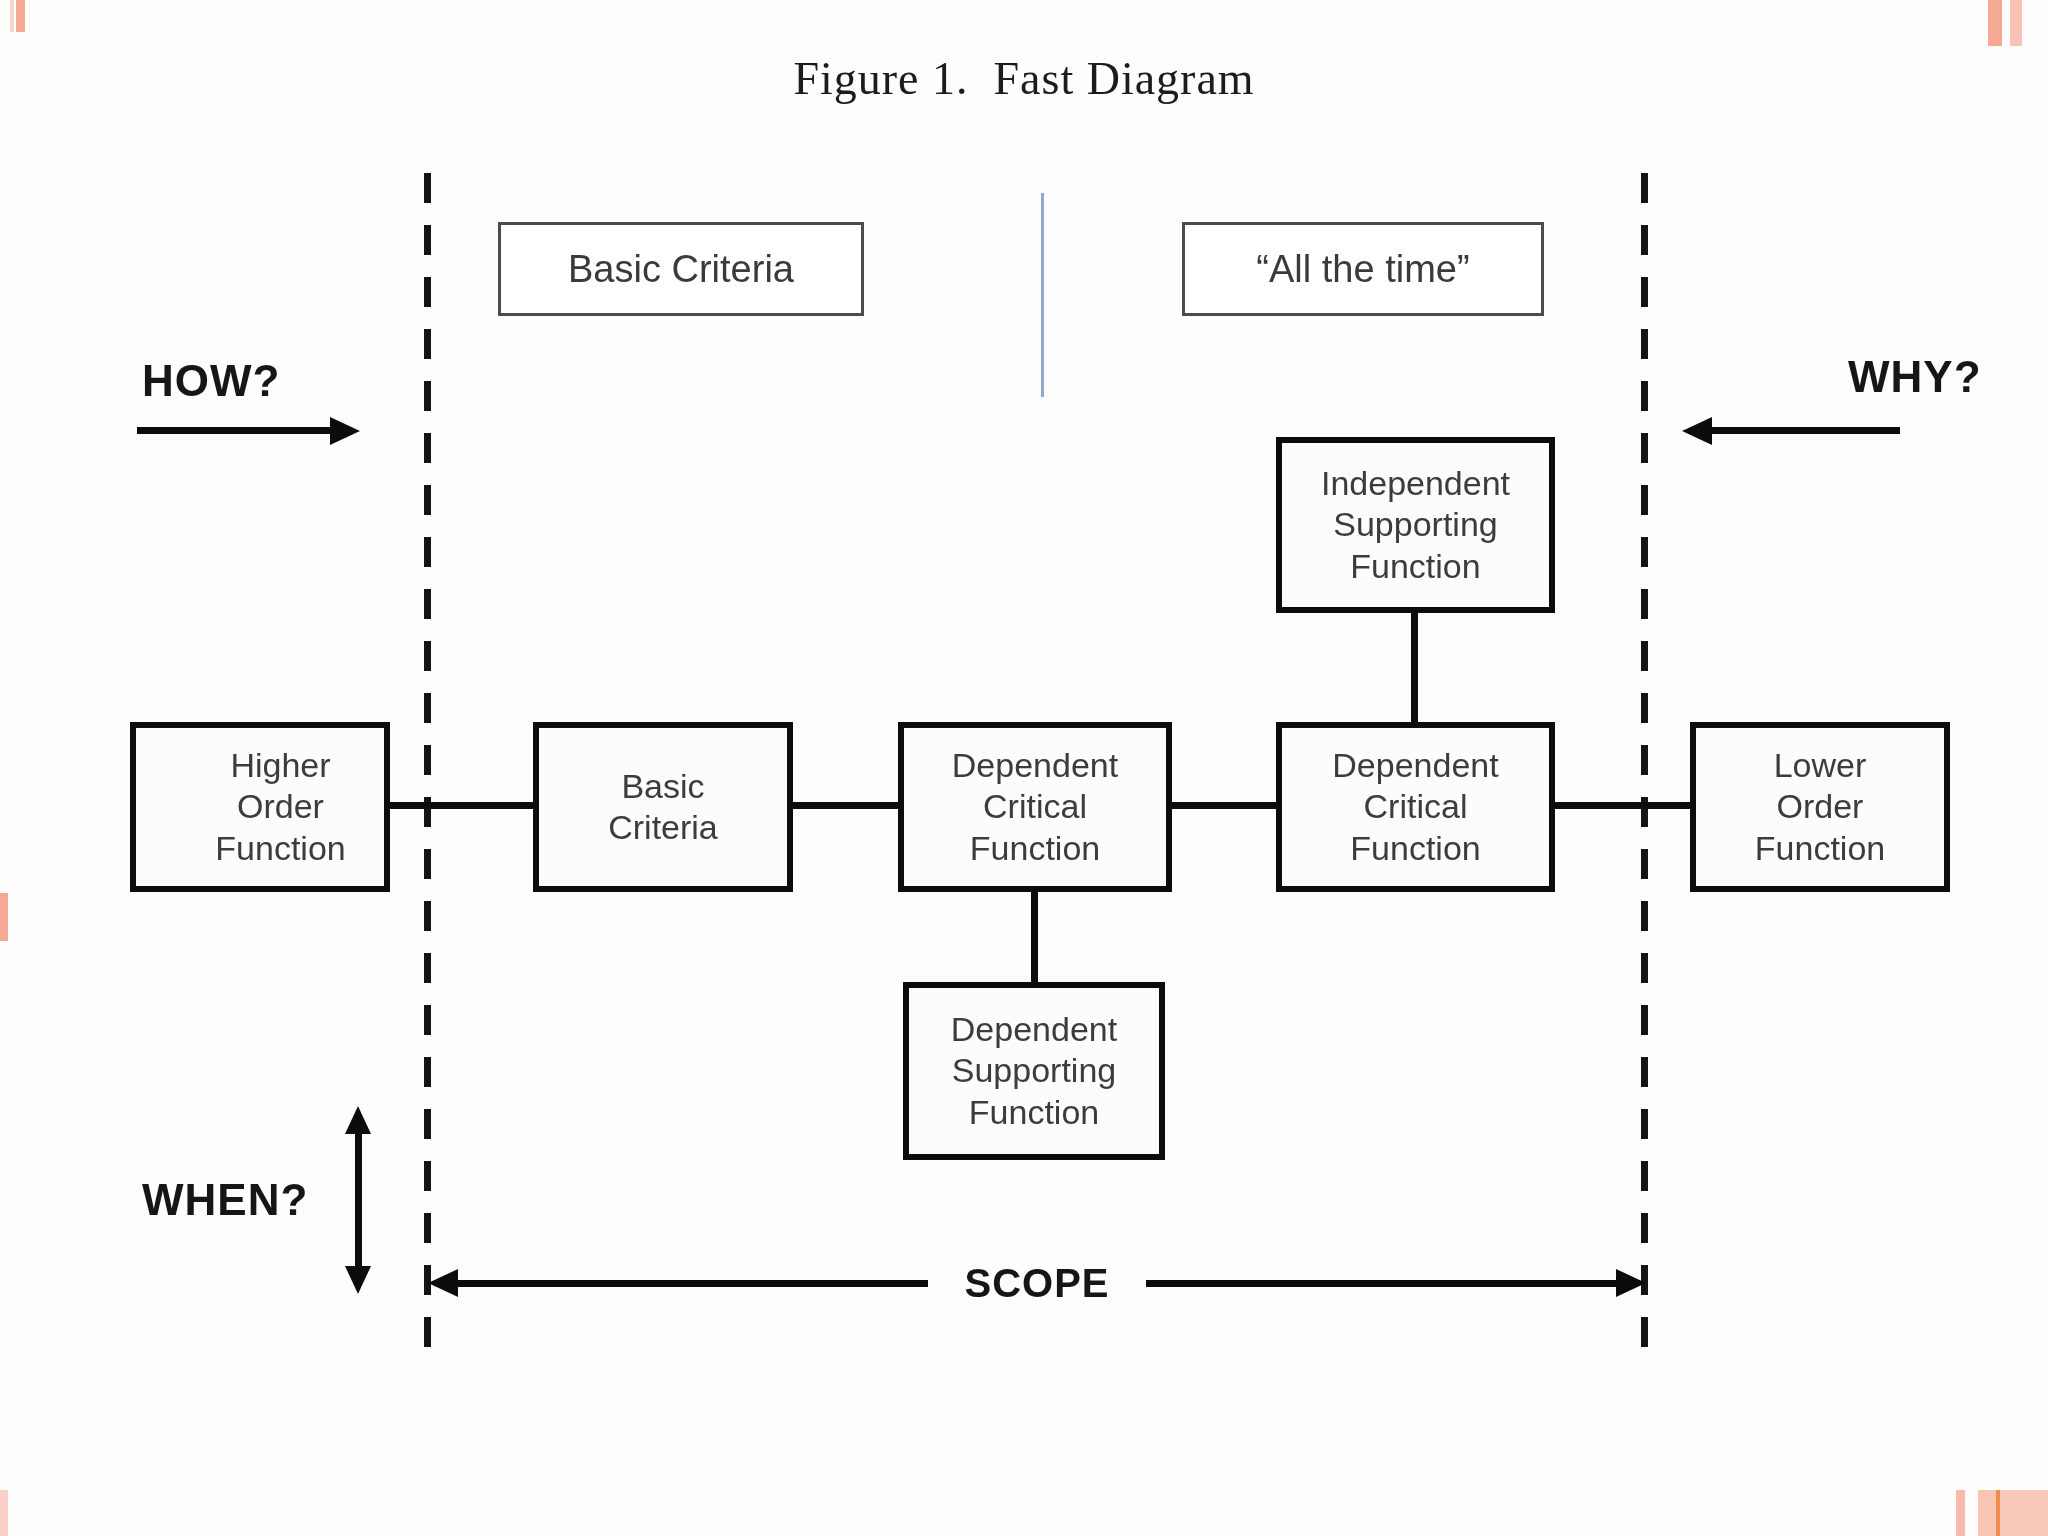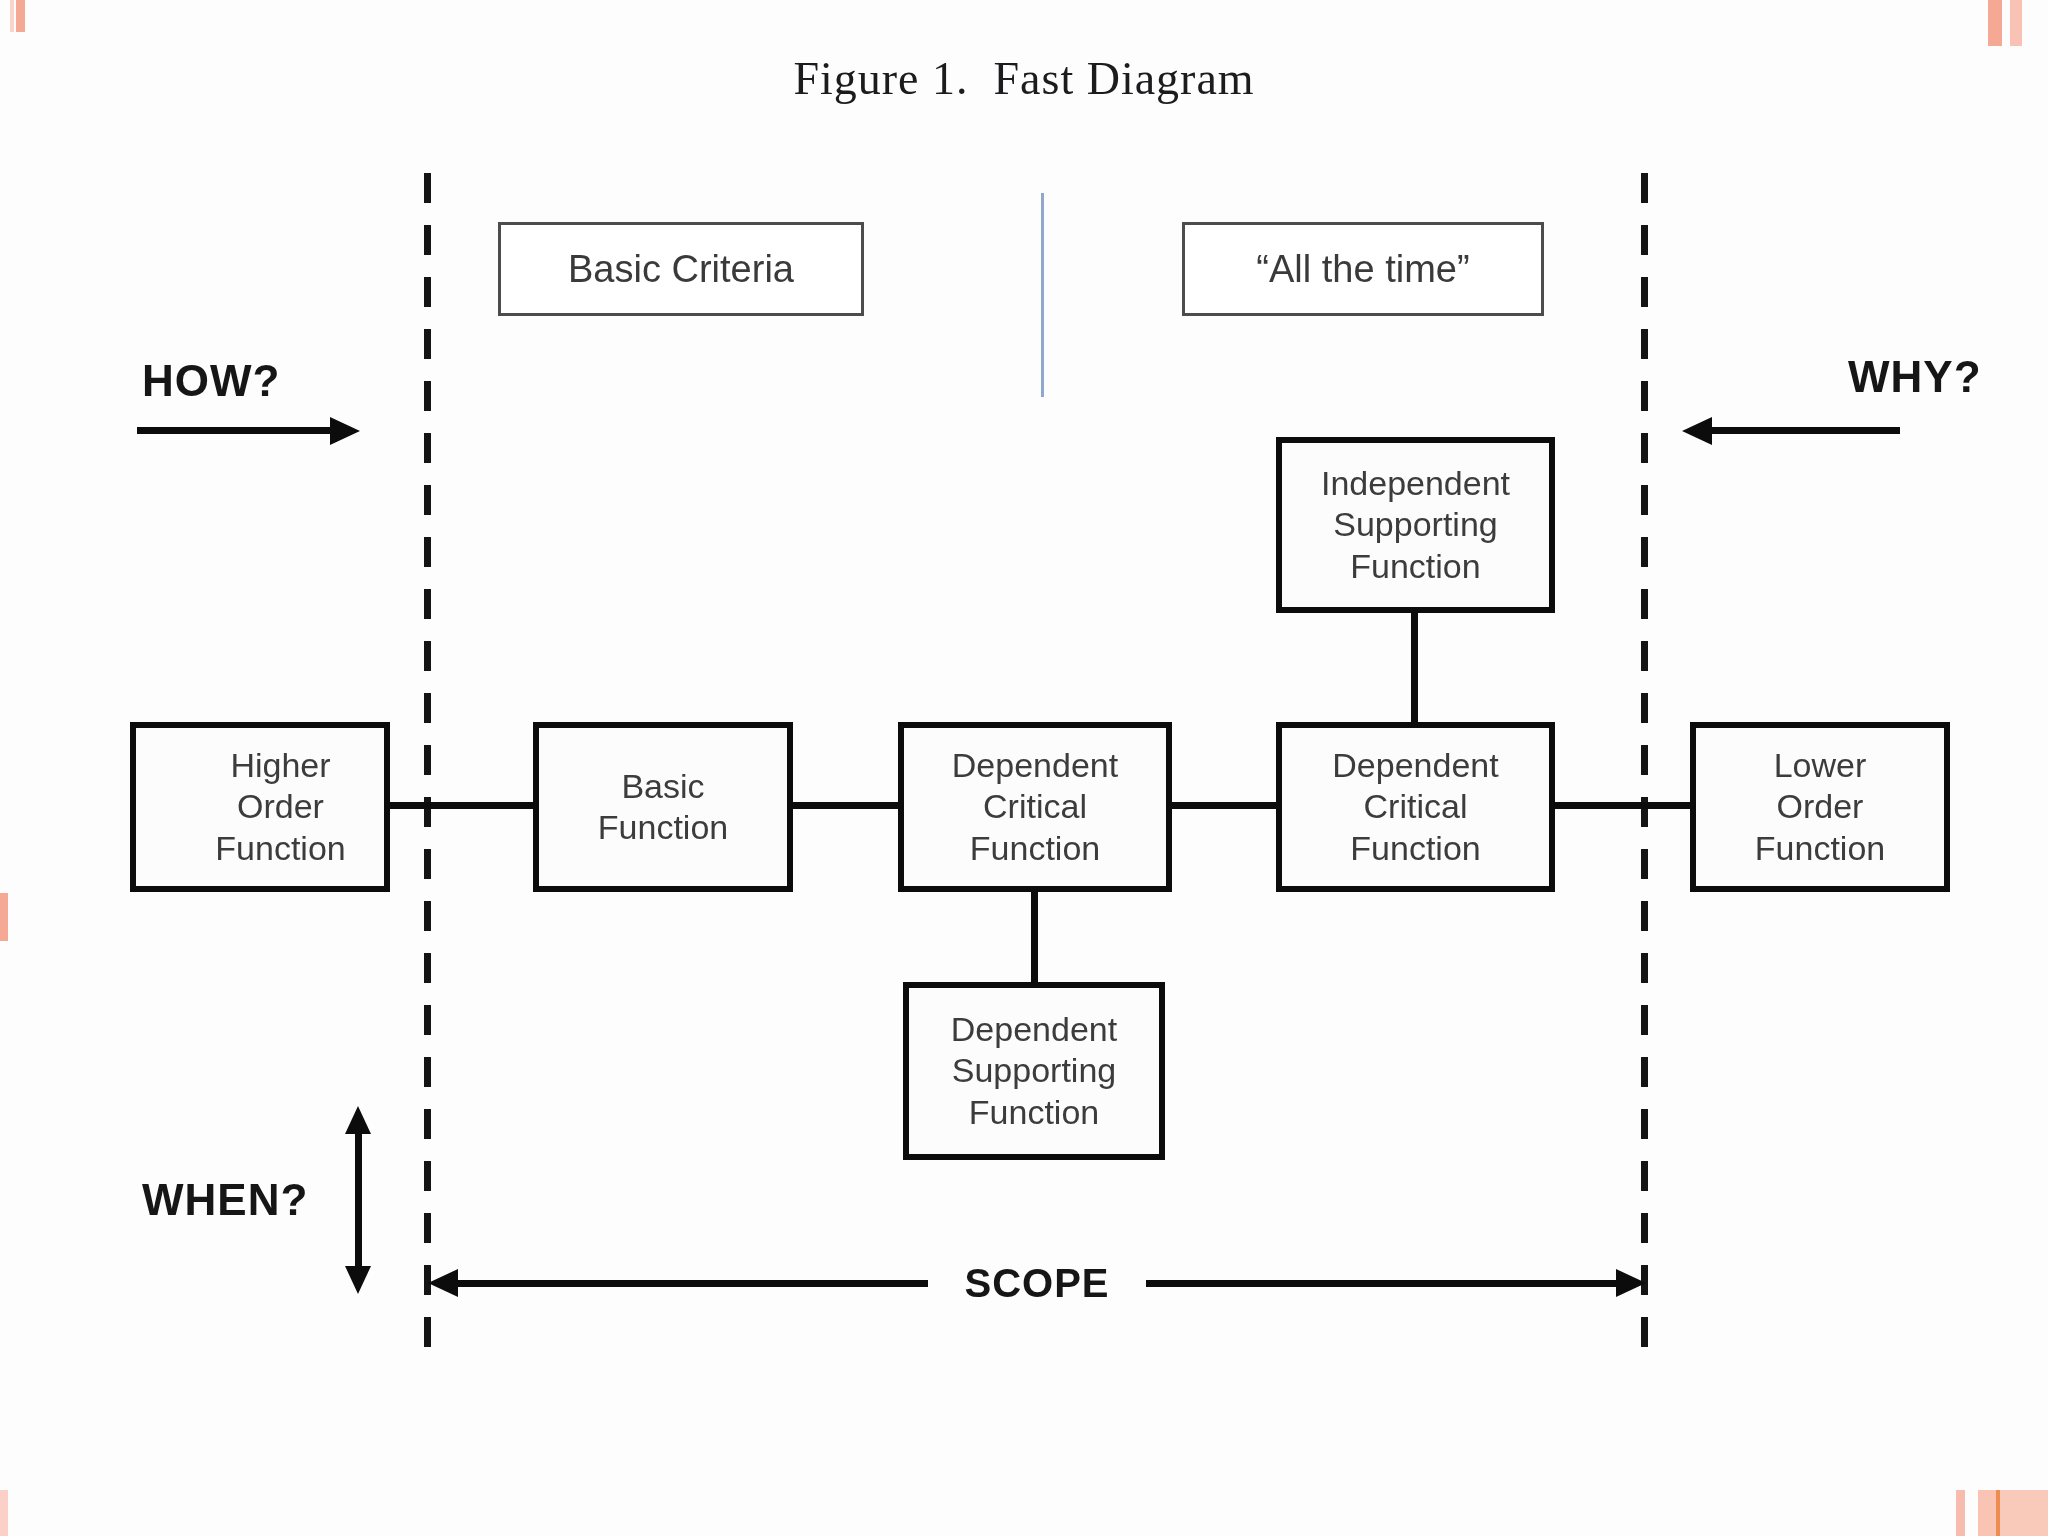--- a/index.html
+++ b/index.html
@@ -101,21 +101,21 @@
   <div class="abs vline" style="left:1411px;top:611px;height:113px;"></div>
   <div class="abs vline" style="left:1031px;top:888px;height:96px;"></div>
 
   <div class="abs fbox" style="left:130px;top:722px;width:260px;height:170px;padding-left:41px;">
     <span class="lbl">Higher
 Order
 Function</span>
   </div>
   <div class="abs fbox" style="left:533px;top:722px;width:260px;height:170px;">
     <span class="lbl">Basic
-Function</span>
+Criteria</span>
   </div>
   <div class="abs fbox" style="left:898px;top:722px;width:274px;height:170px;">
     <span class="lbl">Dependent
 Critical
 Function</span>
   </div>
   <div class="abs fbox" style="left:1276px;top:722px;width:279px;height:170px;">
     <span class="lbl">Dependent
 Critical
 Function</span>

